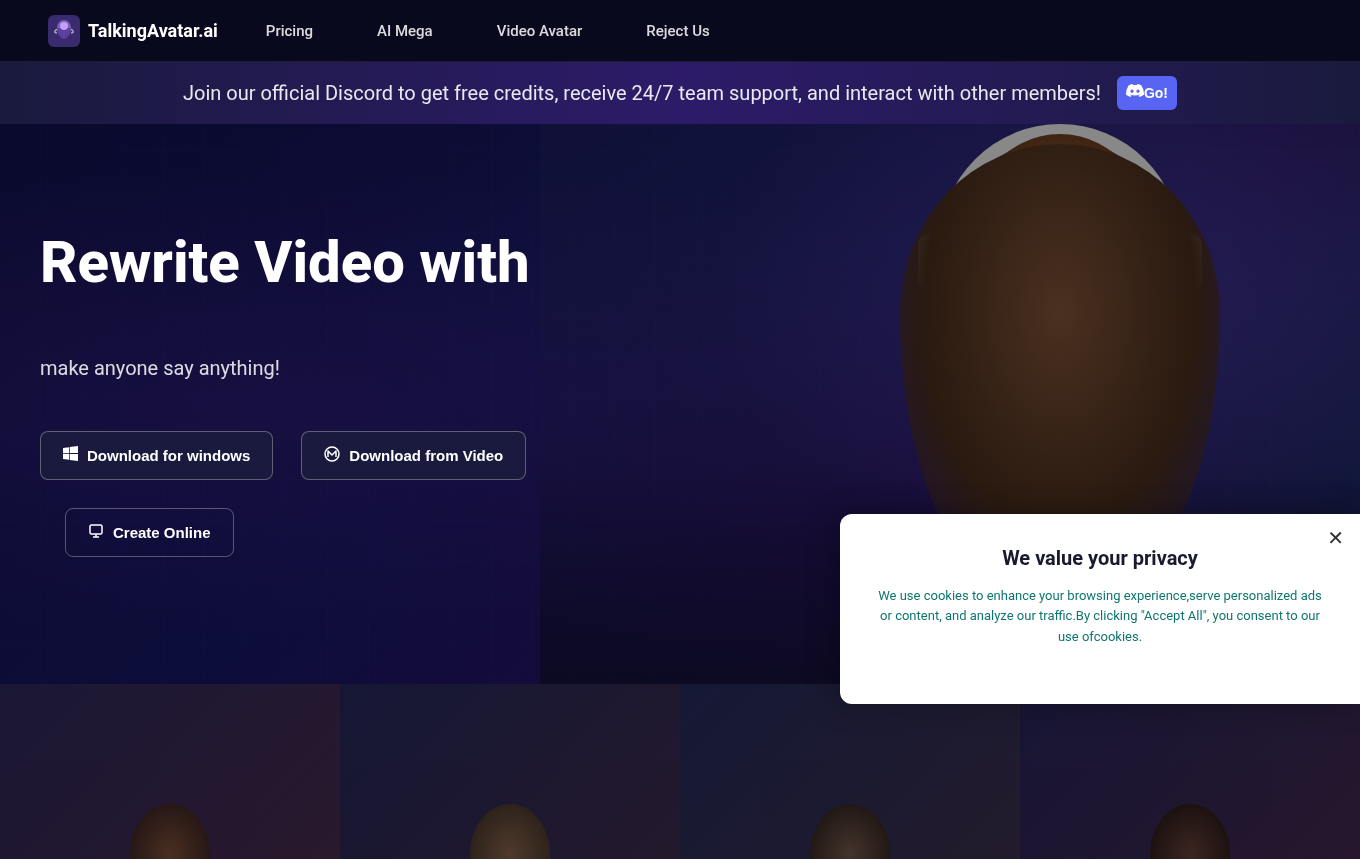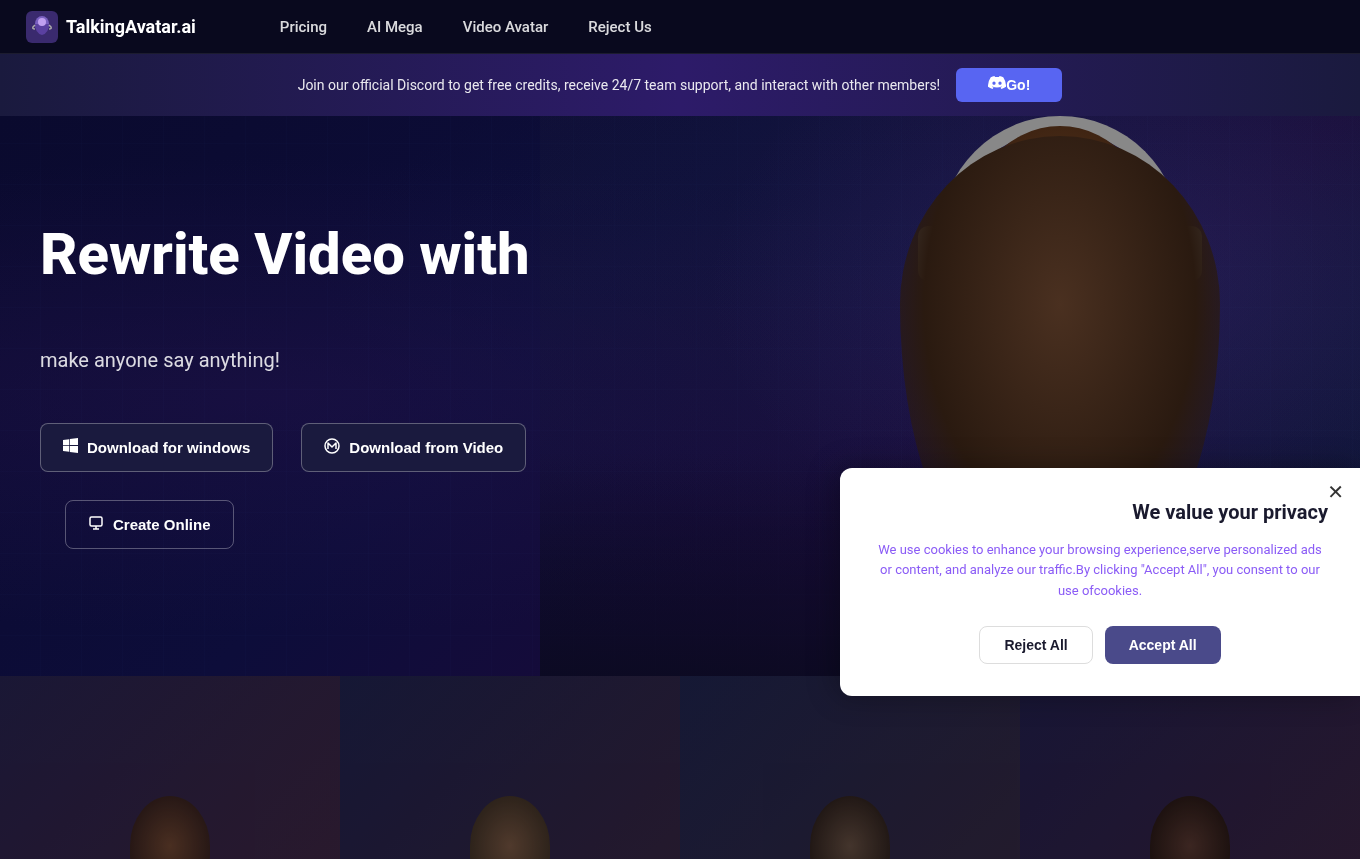--- a/index.html
+++ b/index.html
@@ -3,22 +3,22 @@
   <meta charset="utf-8">
   <style>
     * { margin: 0; padding: 0; box-sizing: border-box; }
     body { font-family: -apple-system, BlinkMacSystemFont, 'Segoe UI', Roboto, sans-serif; background: #0a0a1a; color: white; width: 1360px; min-height: 859px; overflow-x: hidden; position: relative; }
 
     
     nav {
       display: flex;
       align-items: center;
       background: rgba(10,10,30,0.92);
-      padding: 0 26px;
-      height: 54px;
+      padding: 0 48px;
+      height: 62px;
       position: relative;
       z-index: 100;
       border-bottom: 1px solid rgba(255,255,255,0.08);
     }
     .nav-logo {
       display: flex;
       align-items: center;
       gap: 8px;
       margin-right: 48px;
       text-decoration: none;
@@ -28,23 +28,22 @@
       width: 32px;
       height: 32px;
     }
     .nav-logo-text {
       font-size: 18px;
       font-weight: 700;
       color: white;
     }
     .nav-links {
       display: flex;
-      gap: 40px;
+      gap: 64px;
       list-style: none;
-      margin-left: 36px;
     }
     .nav-links a {
       color: rgba(255,255,255,0.85);
       text-decoration: none;
       font-size: 15px;
       font-weight: 500;
     }
 
     
     .discord-banner {
@@ -52,28 +51,28 @@
       display: flex;
       align-items: center;
       justify-content: center;
       gap: 16px;
       padding: 14px 32px;
       position: relative;
       z-index: 99;
     }
     .discord-banner-text {
       color: rgba(255,255,255,0.9);
-      font-size: 14px;
+      font-size: 20px;
     }
     .discord-go-btn {
       background: #5865F2;
       color: white;
       border: none;
       border-radius: 6px;
-      padding: 8px 32px;
+      padding: 8px 9px;
       font-size: 14px;
       font-weight: 600;
       cursor: pointer;
       display: flex;
       align-items: center;
       gap: 0;
     }
     .discord-icon {
       font-size: 16px;
     }
@@ -314,25 +313,25 @@
       font-size: 20px;
       cursor: pointer;
       color: #333;
       line-height: 1;
     }
     .cookie-title {
       font-size: 20px;
       font-weight: 700;
       color: #1a1a2e;
       margin-bottom: 16px;
-      text-align: right;
+      text-align: center;
     }
     .cookie-text {
       font-size: 13px;
-      color: #8b5cf6;
+      color: #0f766e;
       line-height: 1.6;
       text-align: center;
       margin-bottom: 24px;
     }
     .cookie-buttons {
       display: flex;
       gap: 12px;
       justify-content: center;
     }
     .btn-reject {
@@ -466,17 +465,13 @@
     <div class="thumbnail-inner">
       <div class="face-shape face-4"></div>
     </div>
   </div>
 </div>
 
 <div class="cookie-modal">
   <button class="cookie-close">✕</button>
   <h3 class="cookie-title">We value your privacy</h3>
   <p class="cookie-text">We use cookies to enhance your browsing experience,serve personalized ads or content, and analyze our traffic.By clicking "Accept All", you consent to our use ofcookies.</p>
-  <div class="cookie-buttons">
-    <button class="btn-reject">Reject All</button>
-    <button class="btn-accept">Accept All</button>
-  </div>
 </div>
 
 </body></html>

